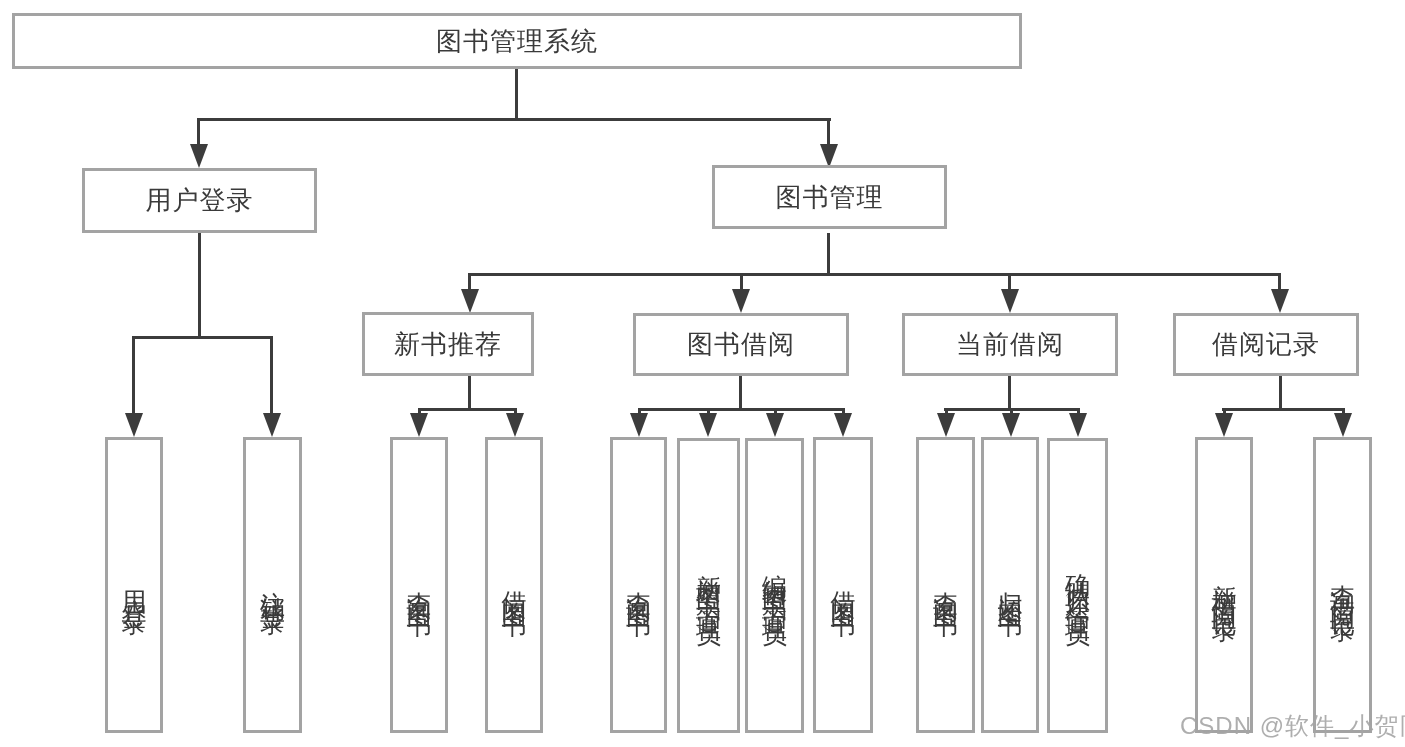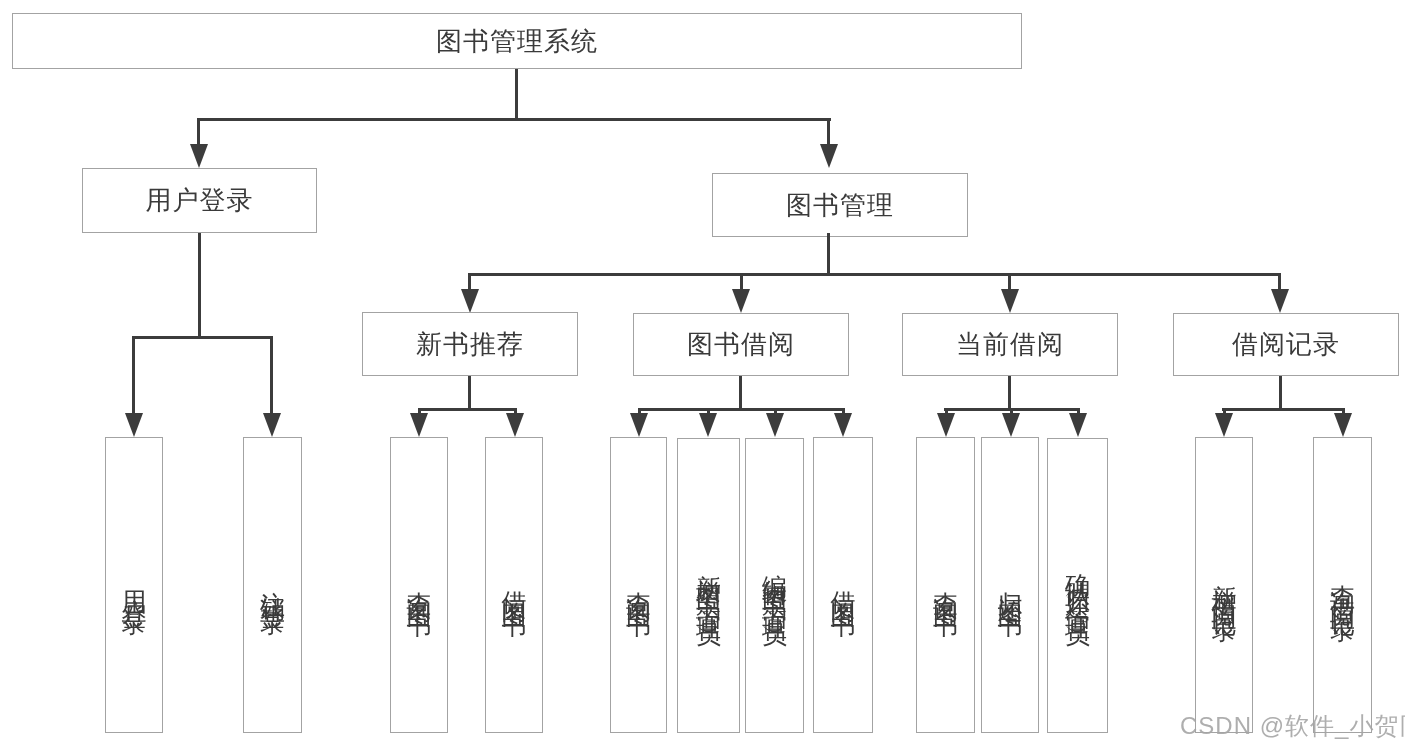--- a/index.html
+++ b/index.html
@@ -7,21 +7,21 @@
     position: relative;
     width: 1405px;
     height: 747px;
     background: #ffffff;
     font-family: "Liberation Sans", sans-serif;
     overflow: hidden;
   }
   .box {
     position: absolute;
     box-sizing: border-box;
-    border: 1px solid #a3a3a3;
+    border: 3px solid #a3a3a3;
     background: #ffffff;
     color: #3a3a3a;
     display: flex;
     align-items: center;
     justify-content: center;
   }
   .hbox { font-size: 26px; letter-spacing: 1px; }
   .vbox {
     font-size: 25px;
     writing-mode: vertical-rl;
@@ -61,21 +61,21 @@
   <div class="vline" style="left:515px;top:69px;height:49px"></div>
   <div class="hline" style="left:197px;top:118px;width:634px"></div>
   <div class="vline" style="left:197px;top:118px;height:30px"></div>
   <div class="arrow" style="left:190px;top:144px"></div>
   <div class="vline" style="left:827px;top:118px;height:30px"></div>
   <div class="arrow" style="left:820px;top:144px"></div>
 
   <div class="box hbox" style="left:82px;top:168px;width:235px;height:65px">
     <span>用户登录</span>
   </div>
-  <div class="box hbox" style="left:712px;top:173px;width:256px;height:64px">
+  <div class="box hbox" style="left:712px;top:165px;width:235px;height:64px">
     <span>图书管理</span>
   </div>
 
   <div class="vline" style="left:198px;top:233px;height:103px"></div>
   <div class="hline" style="left:132px;top:336px;width:141px"></div>
   <div class="vline" style="left:132px;top:336px;height:77px"></div>
   <div class="arrow" style="left:125px;top:413px"></div>
   <div class="vline" style="left:270px;top:336px;height:77px"></div>
   <div class="arrow" style="left:263px;top:413px"></div>
 
@@ -83,30 +83,30 @@
   <div class="hline" style="left:469px;top:273px;width:812px"></div>
   <div class="vline" style="left:468px;top:273px;height:17px"></div>
   <div class="arrow" style="left:461px;top:289px"></div>
   <div class="vline" style="left:740px;top:273px;height:17px"></div>
   <div class="arrow" style="left:732px;top:289px"></div>
   <div class="vline" style="left:1008px;top:273px;height:17px"></div>
   <div class="arrow" style="left:1001px;top:289px"></div>
   <div class="vline" style="left:1278px;top:273px;height:17px"></div>
   <div class="arrow" style="left:1271px;top:289px"></div>
 
-  <div class="box hbox" style="left:362px;top:312px;width:216px;height:64px">
+  <div class="box hbox" style="left:362px;top:312px;width:172px;height:64px">
     <span>新书推荐</span>
   </div>
   <div class="box hbox" style="left:902px;top:313px;width:216px;height:63px">
     <span>当前借阅</span>
   </div>
   <div class="box hbox" style="left:633px;top:313px;width:216px;height:63px">
     <span>图书借阅</span>
   </div>
-  <div class="box hbox" style="left:1173px;top:313px;width:226px;height:63px">
+  <div class="box hbox" style="left:1173px;top:313px;width:186px;height:63px">
     <span>借阅记录</span>
   </div>
 
   <div class="vline" style="left:468px;top:376px;height:32px"></div>
   <div class="hline" style="left:418px;top:408px;width:99px"></div>
   <div class="vline" style="left:418px;top:408px;height:7px"></div>
   <div class="arrow" style="left:410px;top:413px"></div>
   <div class="vline" style="left:514px;top:408px;height:7px"></div>
   <div class="arrow" style="left:506px;top:413px"></div>
 

